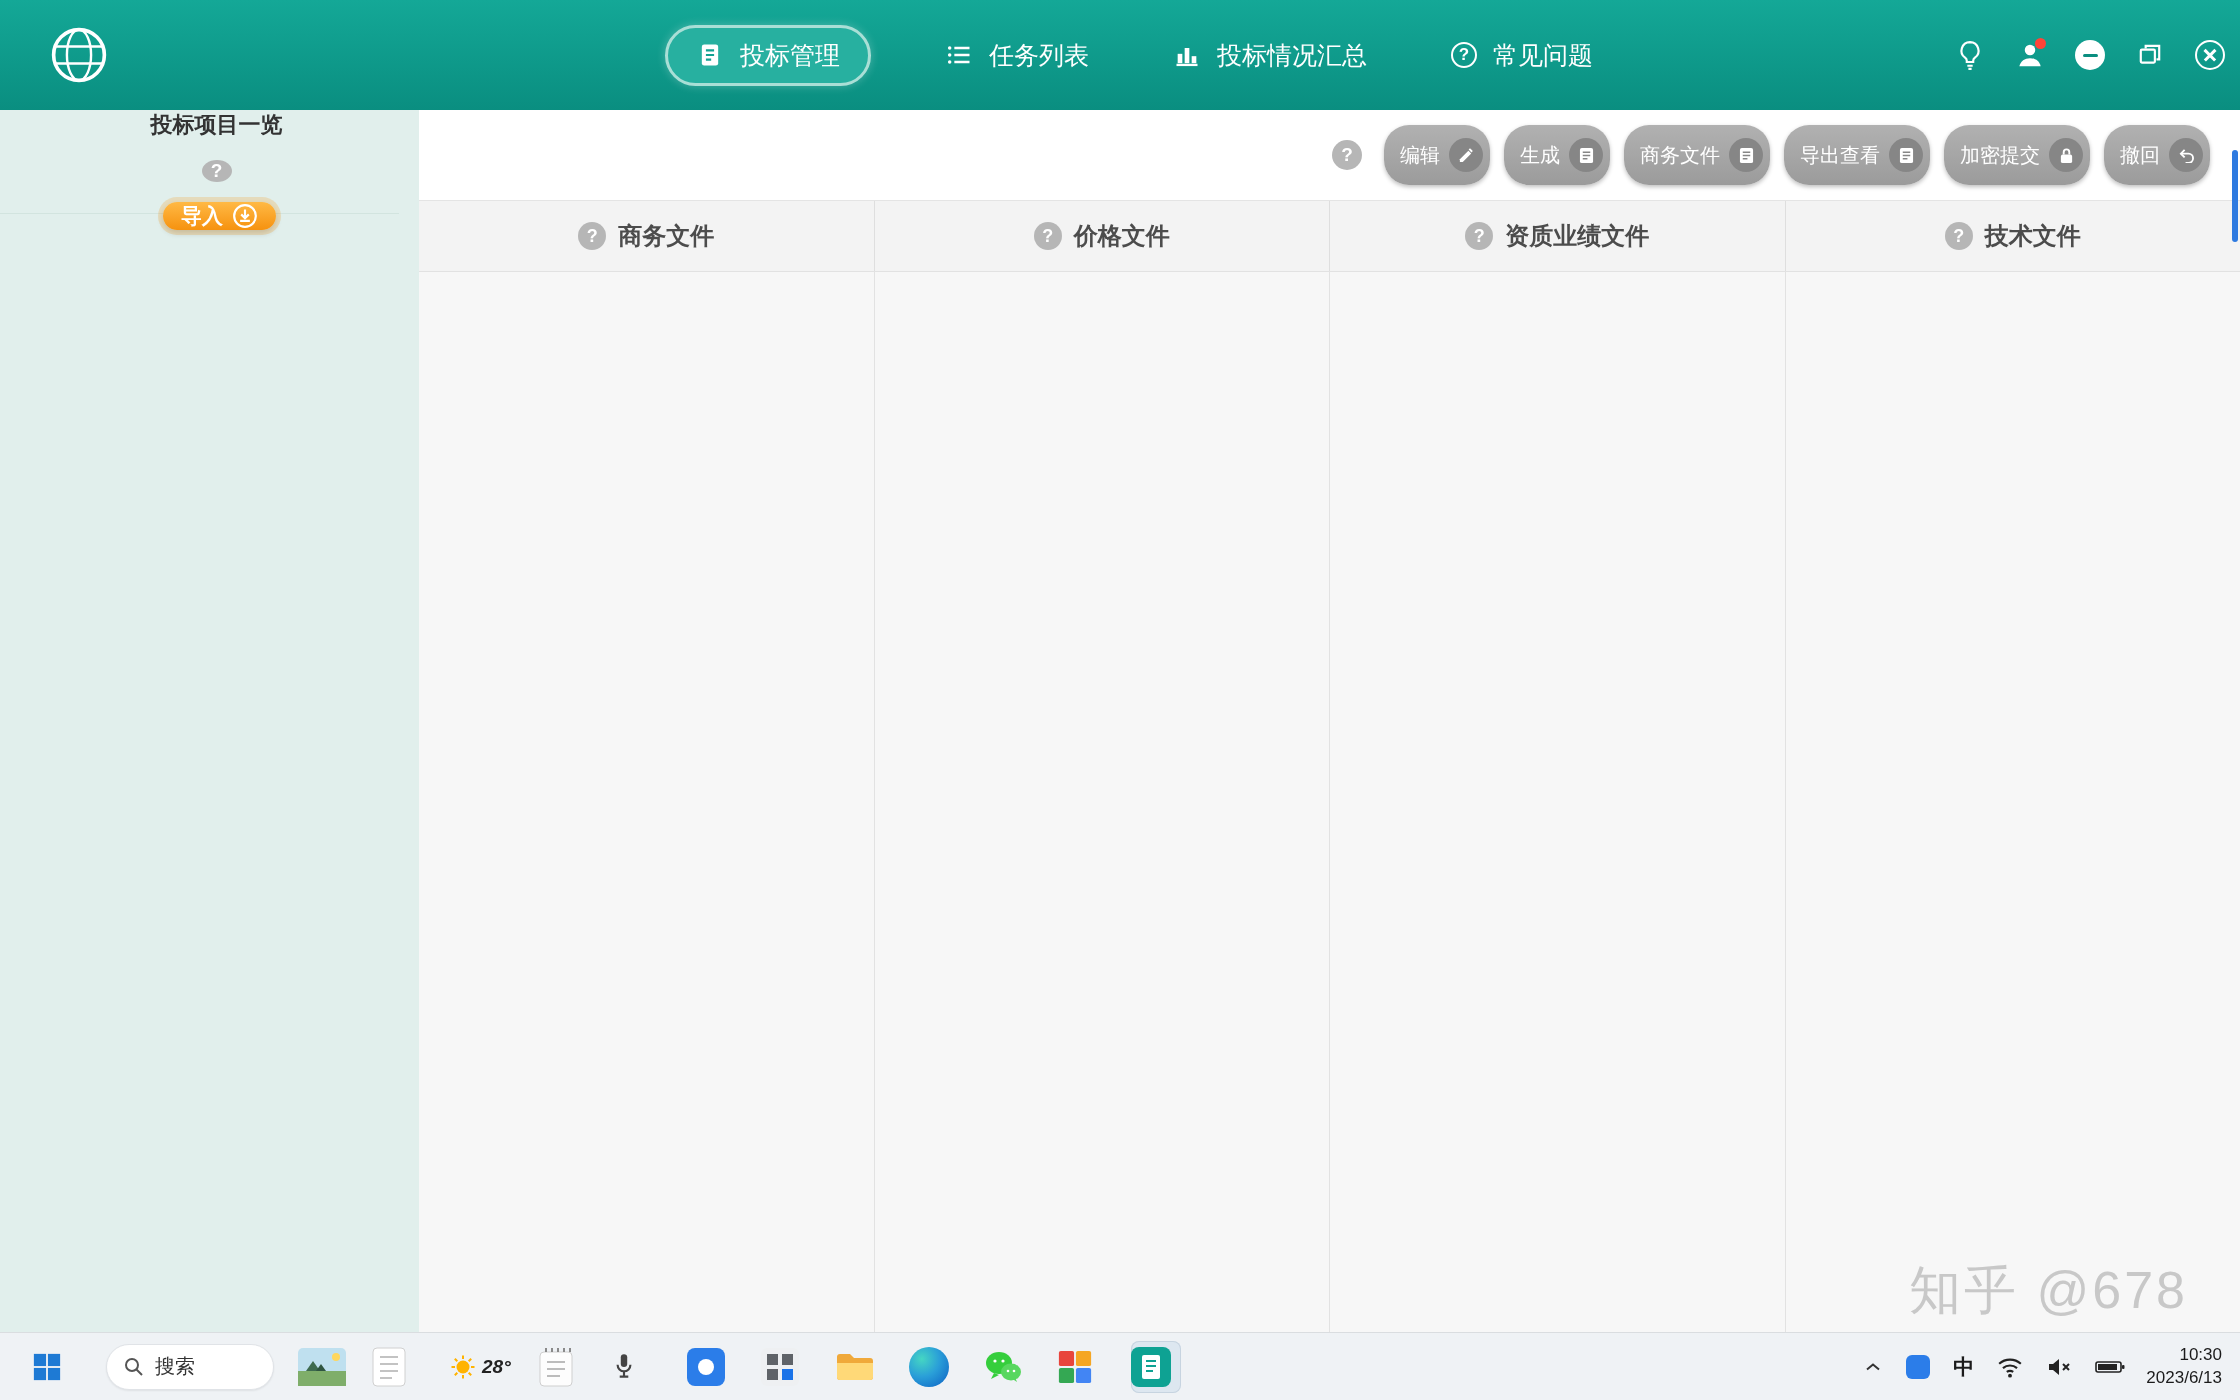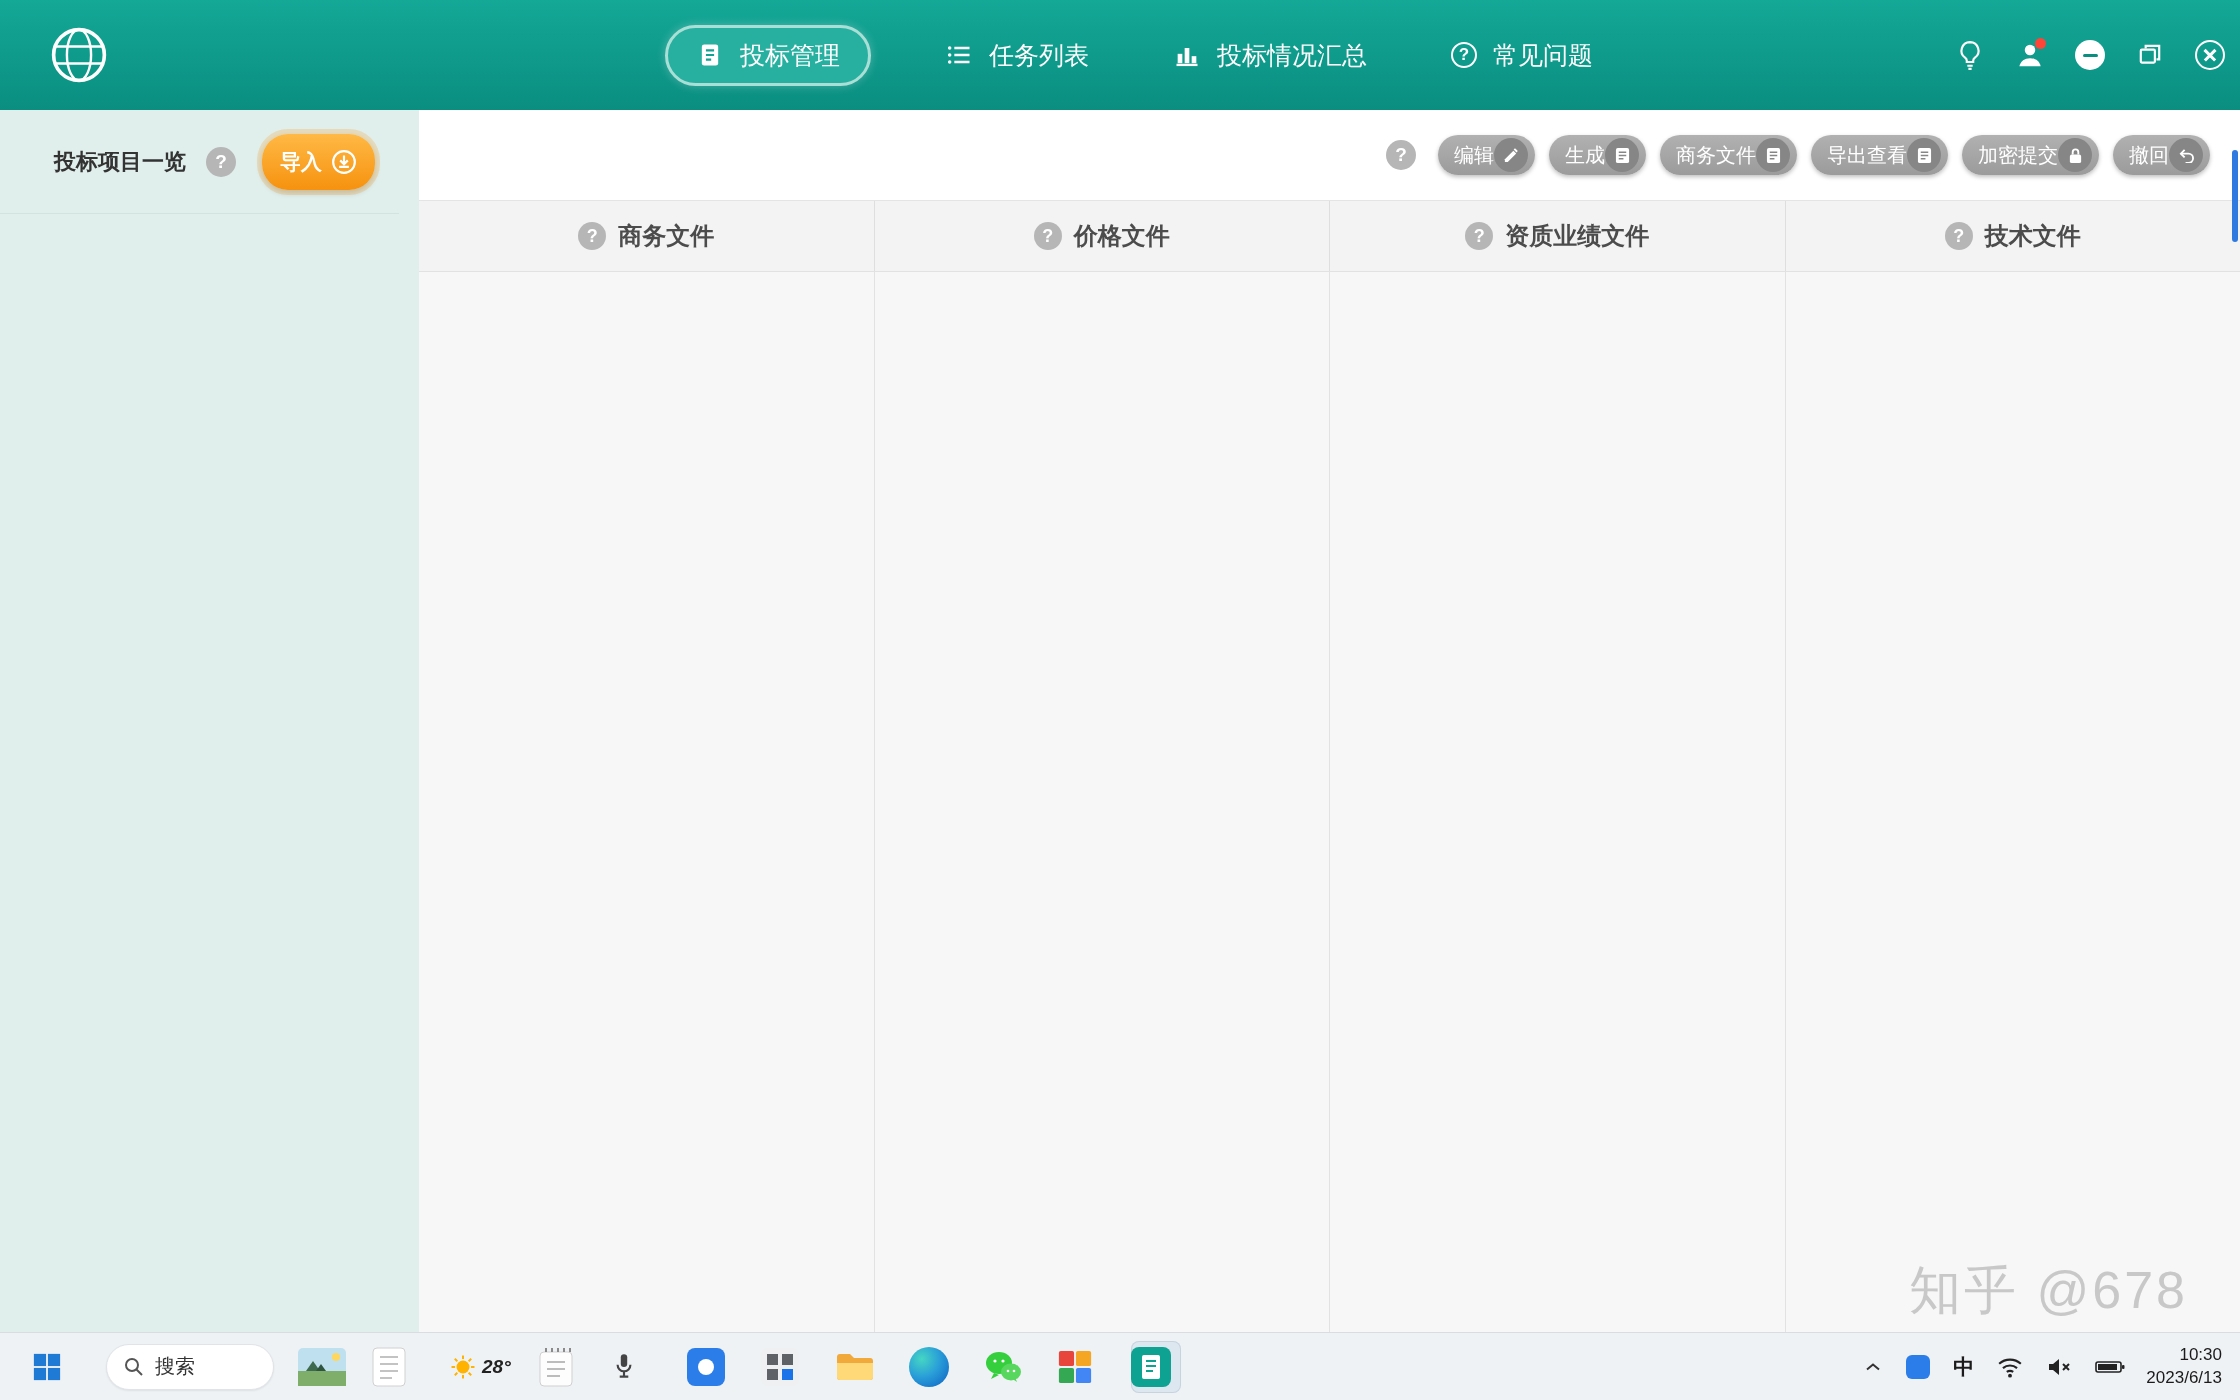--- a/index.html
+++ b/index.html
@@ -36,39 +36,39 @@
   .min-circle::after { content:""; width:15px; height:3px; background:#0a8e80; border-radius:2px; }
   .close-circle { width:30px; height:30px; border:2.5px solid #fff; border-radius:50%; position:relative; }
   .close-circle::before,.close-circle::after { content:""; position:absolute; left:50%; top:50%;
     width:15px; height:2.5px; background:#fff; }
   .close-circle::before { transform:translate(-50%,-50%) rotate(45deg); }
   .close-circle::after  { transform:translate(-50%,-50%) rotate(-45deg); }
 
   
   .sidebar { position:absolute; left:0; top:110px; width:419px; bottom:68px; background:#e1efec; }
   .side-head { display:flex; align-items:center; gap:20px; height:104px; padding:0 20px 0 54px;
-    border-bottom:1px solid #d2e4df; margin-right:20px; }
+    border-bottom:1px solid #d2e4df; margin-right:20px;flex-direction:column; }
   .side-title { font-size:22px; font-weight:bold; color:#333; white-space:nowrap; }
   .help-circle { width:30px; height:30px; min-width:30px; background:#b6b6b6; color:#fff; border-radius:50%;
     display:flex; align-items:center; justify-content:center; font-size:19px; font-weight:bold; }
   .import-btn { margin-left:6px; height:56px; border:none; border-radius:26px; padding:0 18px;
     background:linear-gradient(180deg,#ffb945 0%,#f6920f 100%); color:#fff; font-size:21px; font-weight:bold;
     display:flex; align-items:center; gap:9px; cursor:pointer;
     box-shadow:0 0 0 5px rgba(247,150,16,0.22), 0 3px 6px rgba(0,0,0,0.18);
     font-family:inherit;justify-content:center; }
 
   
   .main { position:absolute; left:419px; top:110px; right:0; bottom:68px; background:#fff;
     display:flex; flex-direction:column; }
   .toolbar { height:90px; display:flex; align-items:center; justify-content:flex-end; gap:14px;
     padding-right:30px; background:#fff; }
   .toolbar .help-circle { margin-right:8px; }
-  .tbtn { height:40px; border:none; border-radius:25px; padding:0 7px 0 16px;
+  .tbtn { height:60px; border:none; border-radius:25px; padding:0 7px 0 16px;
     background:linear-gradient(180deg,#b1b1b1,#9b9b9b); color:#fff; font-size:20px;
-    display:flex; align-items:center; cursor:pointer; box-shadow:0 2px 4px rgba(0,0,0,0.25);
+    display:flex; align-items:center; gap:9px; cursor:pointer; box-shadow:0 2px 4px rgba(0,0,0,0.25);
     white-space:nowrap; font-family:inherit; }
   .icircle { width:34px; height:34px; min-width:34px; border-radius:50%; background:#868686;
     display:flex; align-items:center; justify-content:center; }
 
   .grid-head { display:flex; height:72px; background:#f3f3f3; border-top:1px solid #e4e4e4; border-bottom:1px solid #e2e2e2; }
   .gcol { flex:1; display:flex; align-items:center; justify-content:center; gap:12px;
     border-right:1px solid #dedede; font-size:24px; font-weight:bold; color:#4c4c4c; }
   .gcol:last-child { border-right:none; }
   .gcol .help-circle { width:28px; height:28px; min-width:28px; font-size:18px; }
   .grid-body { flex:1; display:flex; background:#f7f7f7; }

